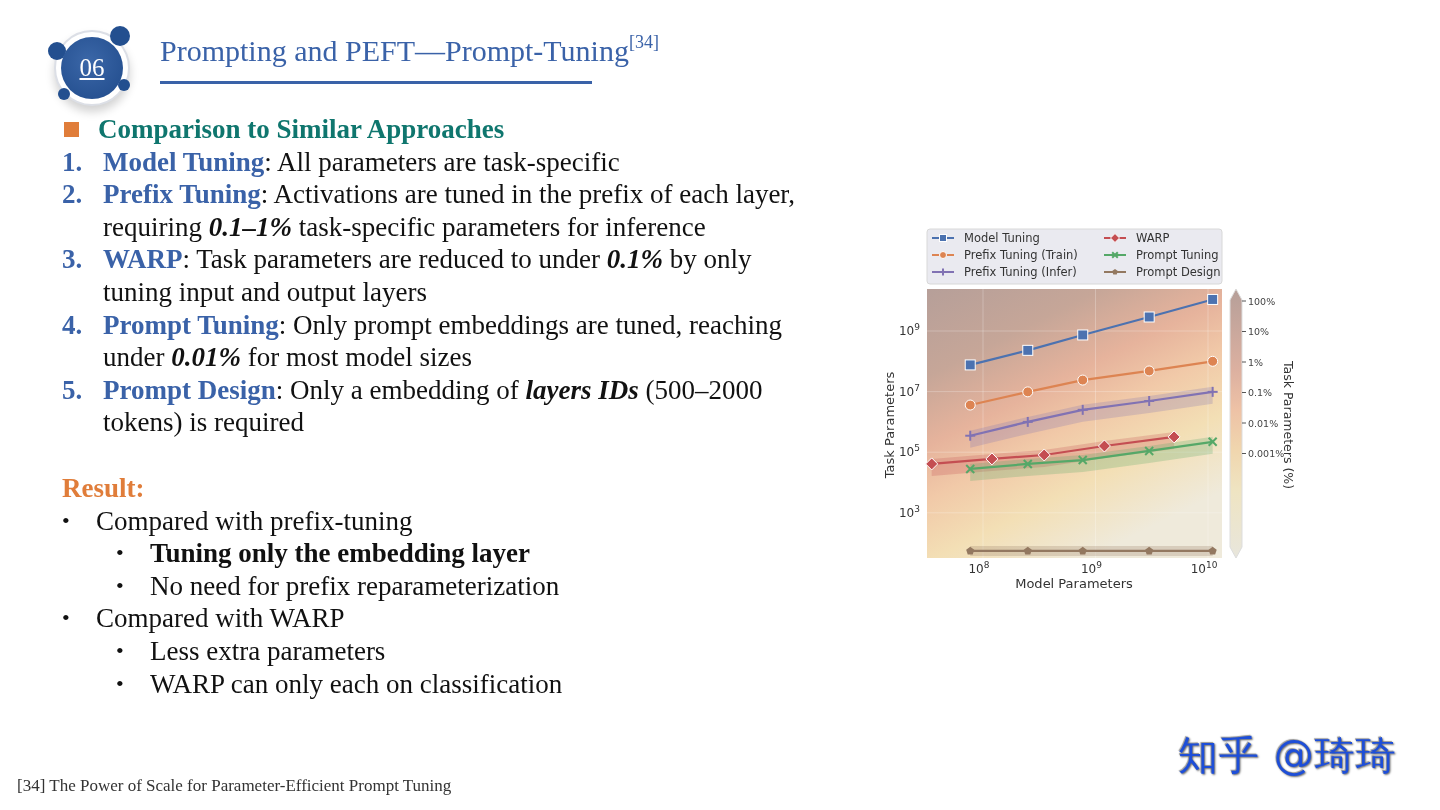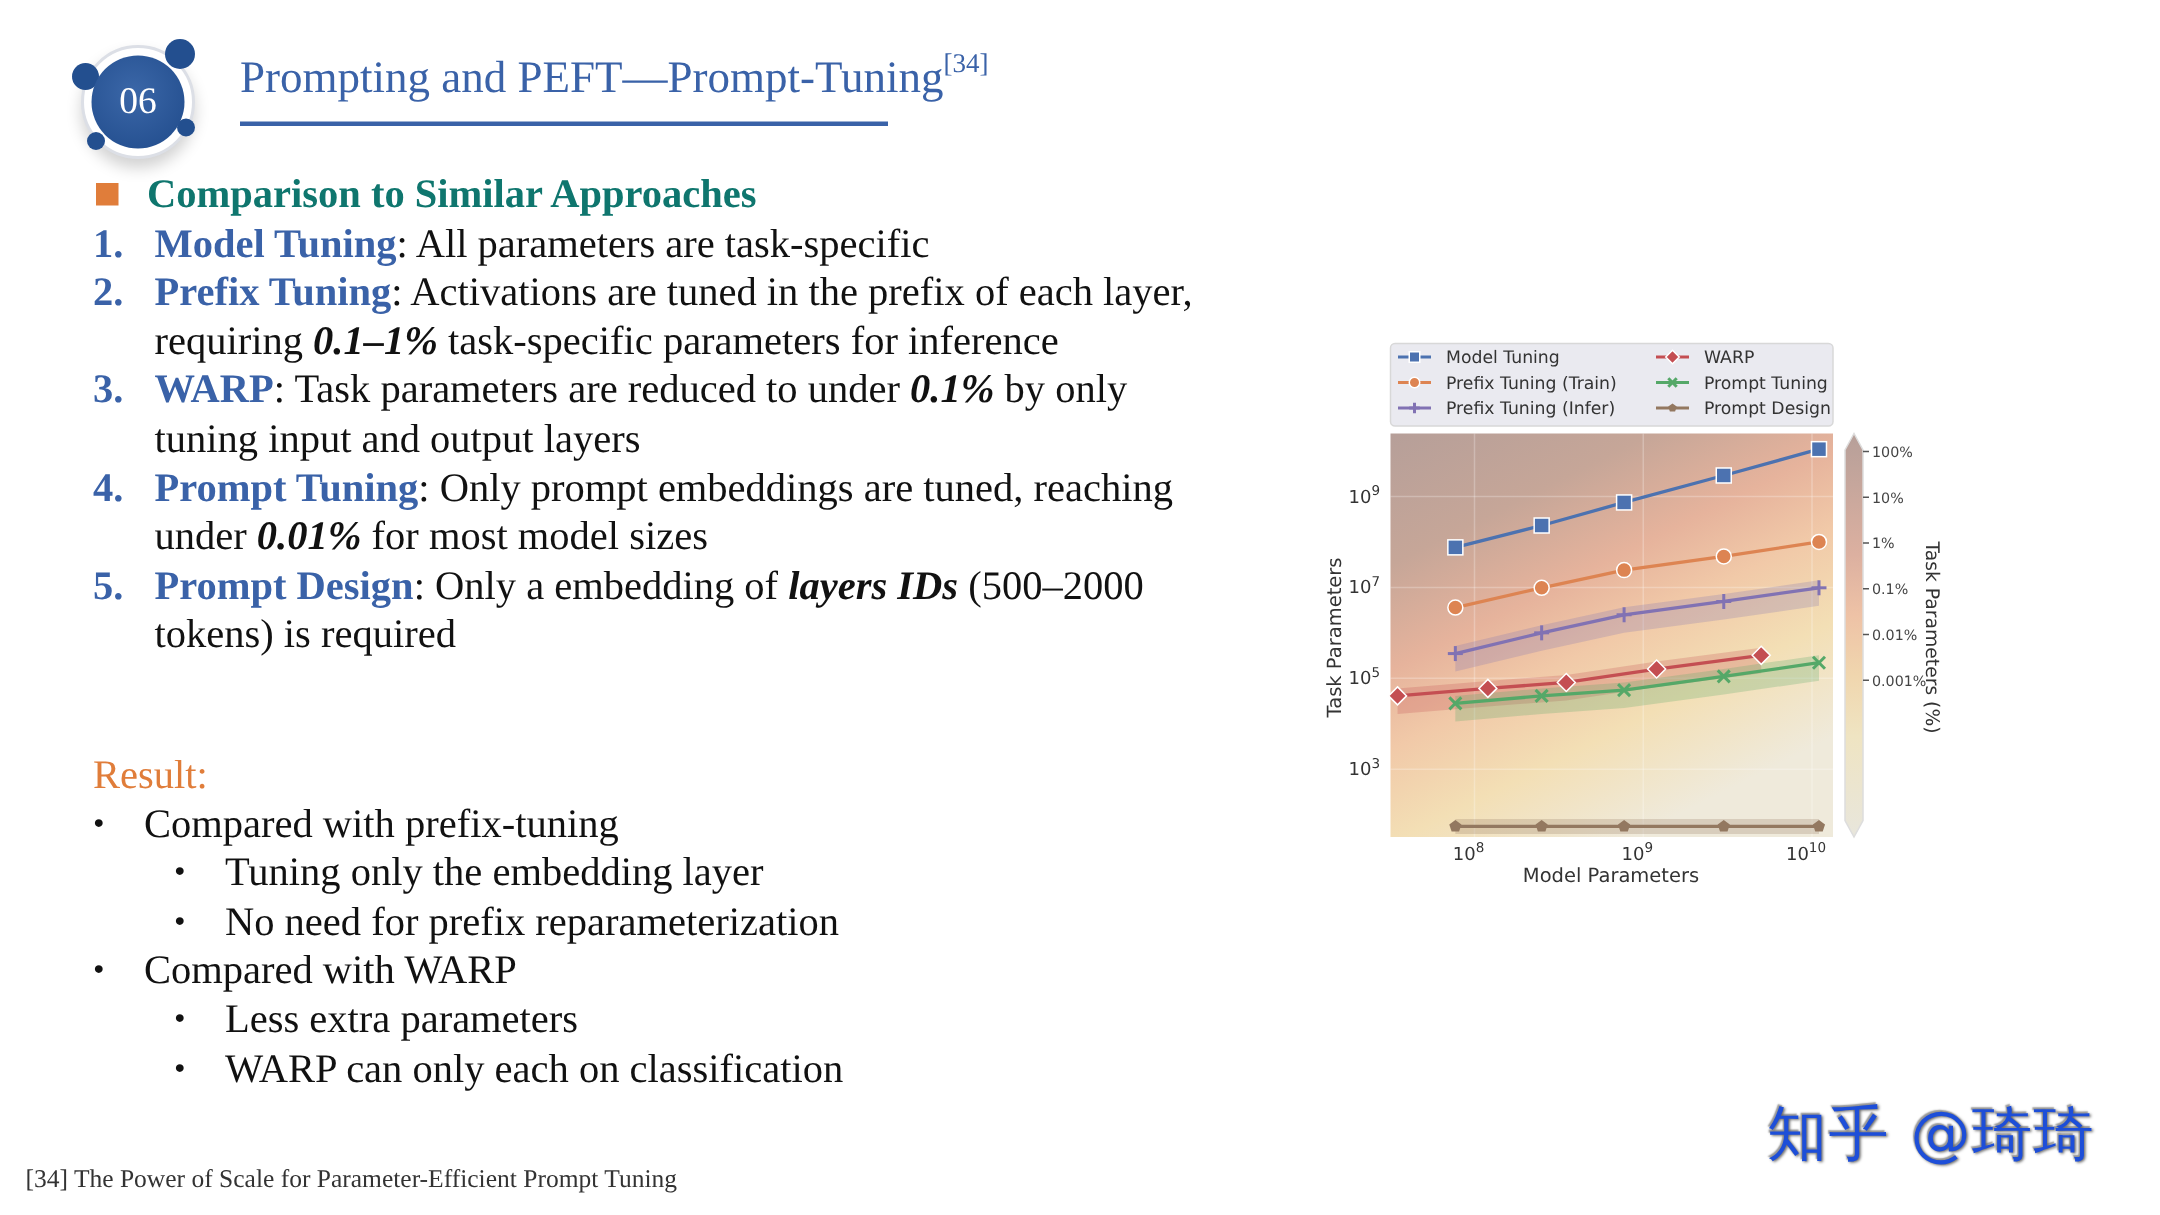--- a/index.html
+++ b/index.html
@@ -4,43 +4,43 @@
 <style>
   * { box-sizing: border-box; margin: 0; padding: 0; }
   html, body { width: 1440px; height: 810px; background: #ffffff; overflow: hidden; }
   body { position: relative; font-family: "Liberation Serif", "DejaVu Serif", serif; color: #111; }
 
   .badge { position: absolute; left: 48px; top: 26px; width: 88px; height: 84px; }
   .badge .ring { position: absolute; left: 6px; top: 4px; width: 76px; height: 76px; border-radius: 50%;
     border: 2px solid #dcdfe6; box-shadow: 0 6px 10px rgba(0,0,0,0.18); background: #fff; }
   .badge .core { position: absolute; left: 13px; top: 11px; width: 62px; height: 62px; border-radius: 50%;
     background: radial-gradient(circle at 45% 40%, #3b67a8, #1f4a8a); color: #fff; font-size: 25px;
-    display: flex; align-items: center; justify-content: center; }
+    display: flex; align-items: center; justify-content: center; text-decoration: underline; }
   .badge .dot { position: absolute; border-radius: 50%; background: #234f8f; }
 
   .title { position: absolute; left: 160px; top: 34px; font-size: 30px; color: #3a62a8; white-space: nowrap; }
   .title sup { font-size: 18px; vertical-align: super; position: relative; top: -2px; margin-top: 43px; }
   .title-rule { position: absolute; left: 160px; top: 81px; width: 432px; height: 3px; background: #3a62a8; }
 
   .content { position: absolute; left: 62px; top: 113px; width: 760px; font-size: 27px; line-height: 32.6px; }
   .section-head { color: #0f766e; font-weight: bold; display: flex; align-items: center; }
   .section-head .sq { width: 15px; height: 15px; background: #e07d3a; margin-right: 19px; margin-left: 2px; }
   .num-item { display: flex; }
   .num-item .n { width: 41px; color: #3a62a8; font-weight: bold; flex: none; }
   .num-item .body { flex: 1; }
   .kw { color: #3a62a8; font-weight: bold; }
   .bi { font-weight: bold; font-style: italic; }
 
   .result { position: absolute; left: 62px; top: 472px; font-size: 27px; line-height: 32.6px; }
-  .result-head { color: #e07d3a; font-weight: normal; margin-top: 28px; }
+  .result-head { color: #e07d3a; font-weight: bold; }
   .bullet { display: flex; }
   .bullet .b { width: 34px; flex: none; font-size: 22px; }
   .lvl1 { padding-left: 0; }
   .lvl2 { padding-left: 54px; }
-  .bold { font-weight: normal; }
+  .bold { font-weight: bold; }
 
   .footnote { position: absolute; left: 17px; top: 776px; font-size: 17px; color: #333; }
   .watermark { position: absolute; left: 1178px; top: 728px; font-family: "DejaVu Sans", sans-serif; font-size: 40px;
     color: #1d4ed8; text-shadow: 1px 1px 2px #666, -1px -1px 1px #999; letter-spacing: 1px; }
 
   .chart { position: absolute; left: 878px; top: 225px; width: 440px; height: 375px; font-family: "DejaVu Sans", sans-serif; }
 </style>
 </head>
 <body>
 

